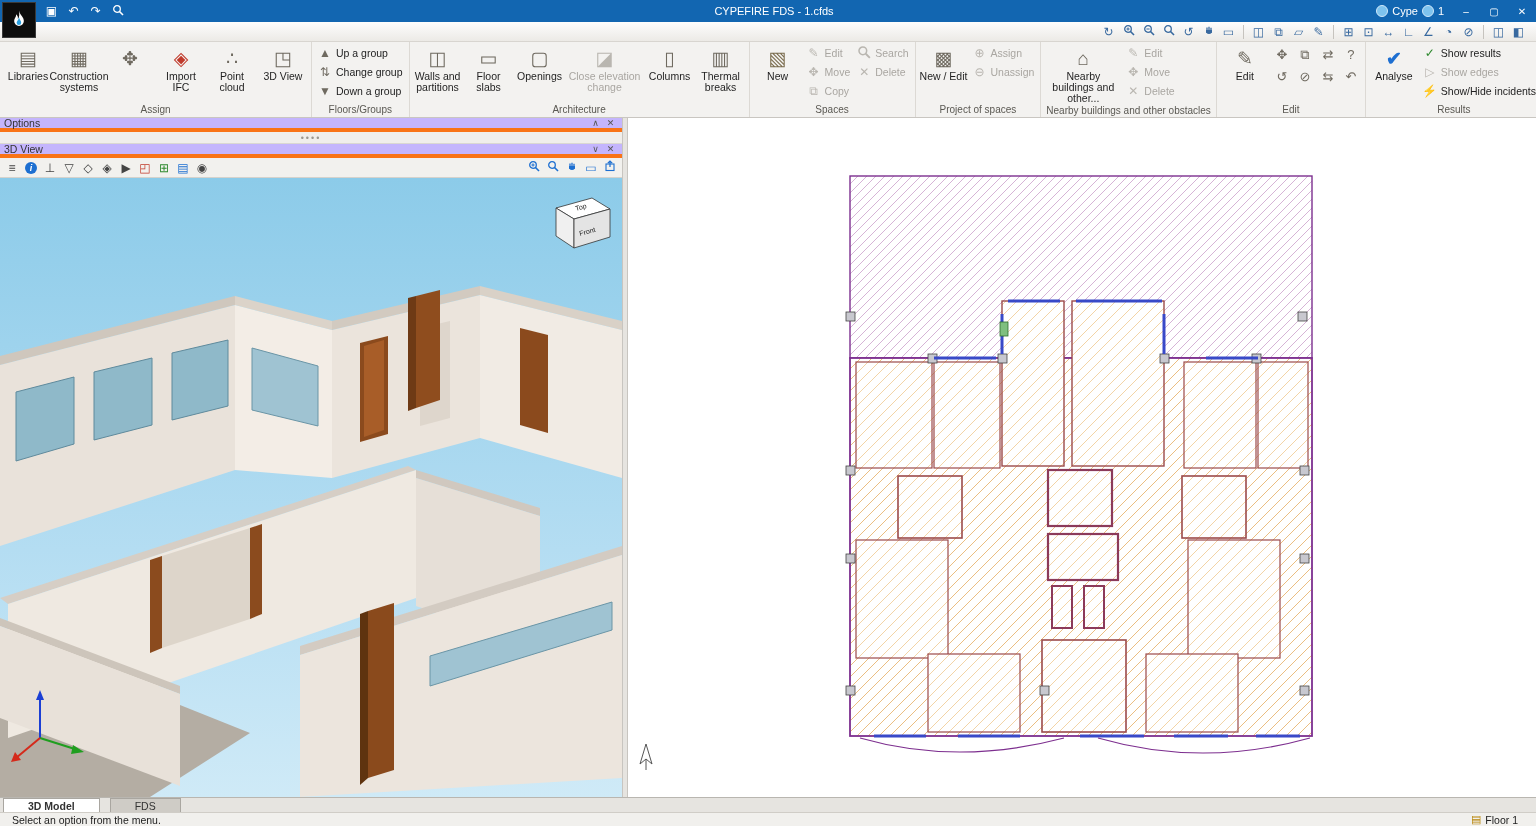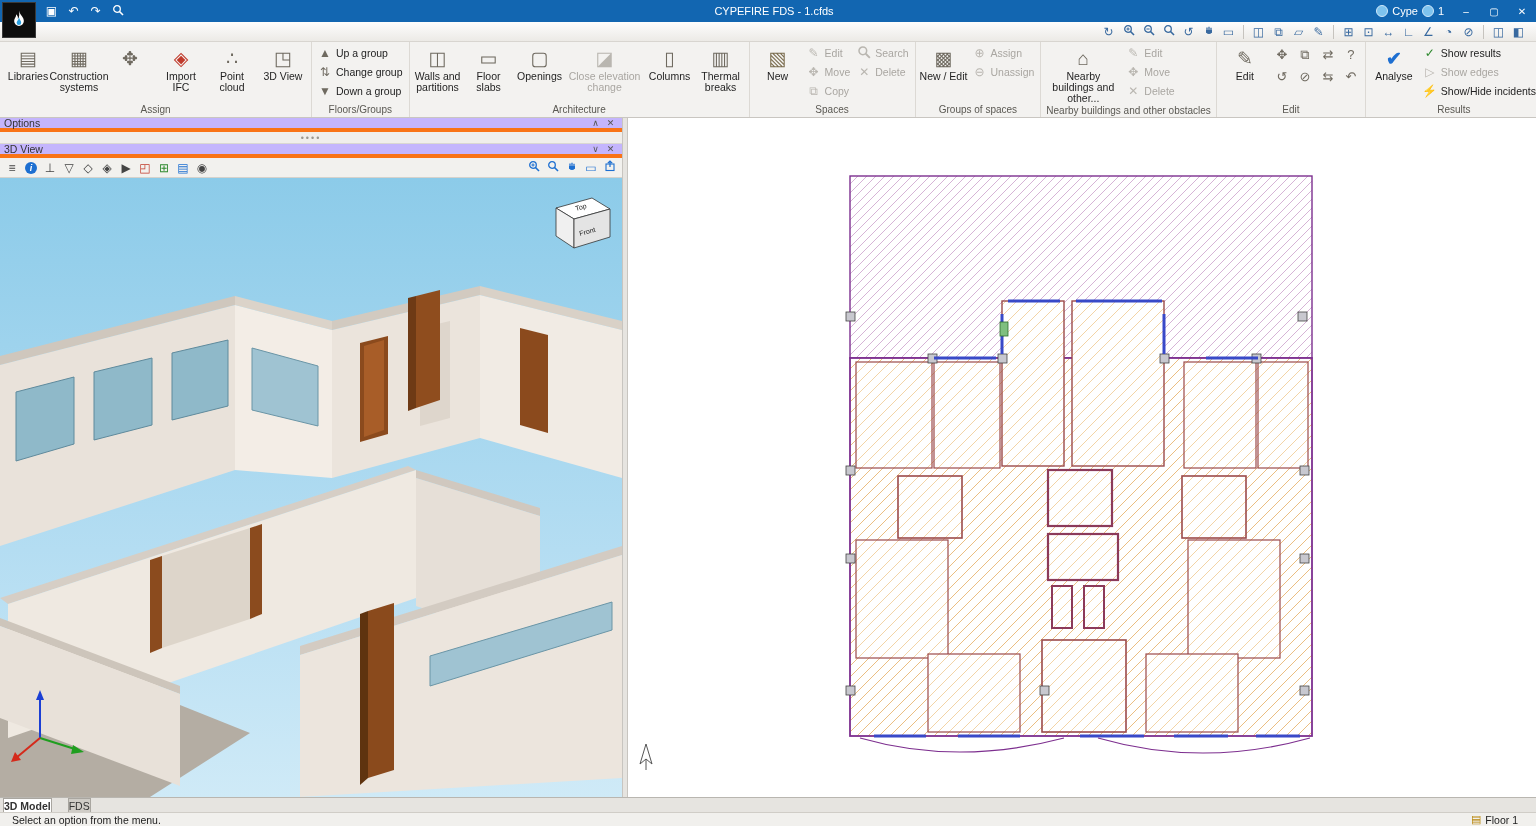--- a/index.html
+++ b/index.html
@@ -58,21 +58,21 @@
   .tb3d .sp{flex:1}
   .tb3d .tico{color:#444;width:18px}
   .tb3d .tico.c-blue{color:#1d6fd1}.tb3d .tico.c-red{color:#c03a2b}.tb3d .tico.c-green{color:#2f8a2f}
   .ic-info-badge{background:#1d6fd1;color:#fff !important;border-radius:50%;width:12px;height:12px;line-height:12px;font-size:9px;text-align:center;font-style:italic;font-weight:bold}
   .viewport{flex:1;position:relative;background:#9ed2ec;min-height:0}
   .viewport svg{display:block}
   .workarea{flex:1;background:#fff;position:relative;min-height:0}
 
   
   .tabbar{height:15px;flex:0 0 15px;background:#e6e4e0;border-top:1px solid #b9b6b0;display:flex;align-items:flex-end;padding-left:3px}
-  .tab{padding:0 0;font-size:10.5px;height:14px;line-height:14px;background:#cfccc6;border:1px solid #a9a6a0;border-bottom:none;margin-right:16px;color:#333}
+  .tab{padding:0 24px;font-size:10.5px;height:14px;line-height:14px;background:#cfccc6;border:1px solid #a9a6a0;border-bottom:none;margin-right:10px;color:#333}
   .tab.active{background:#fff;font-weight:bold}
   .statusbar{height:14px;flex:0 0 14px;background:#f1f0ed;border-top:1px solid #d0cdc7;display:flex;align-items:center;padding:0 12px;font-size:10.5px;color:#222}
   .statusbar .sp{flex:1}
   .floorsel{display:flex;align-items:center;gap:4px;padding:0 6px;color:#222}
   .floorsel .ic{color:#b8860b;font-size:11px}
 </style>
 </head>
 <body>
 
 <div class="app">
@@ -347,21 +347,21 @@
             <div class="rsmall disabled">
               <span class="ic ic-assign">⊕</span>
               <div class="lbl">Assign</div>
             </div>
             <div class="rsmall disabled">
               <span class="ic ic-unassign">⊖</span>
               <div class="lbl">Unassign</div>
             </div>
           </div>
         </div>
-        <div class="rgroup-label">Groups of spaces</div>
+        <div class="rgroup-label">Project of spaces</div>
       </div>
       <div class="rgroup">
         <div class="rgroup-items">
           <div class="rcol big">
             <div class="rbig wide">
               <span class="ic ic-nearby-buildings">⌂</span>
               <div class="lbl">Nearby buildings and other...</div>
             </div>
           </div>
           <div class="rcol stack">

